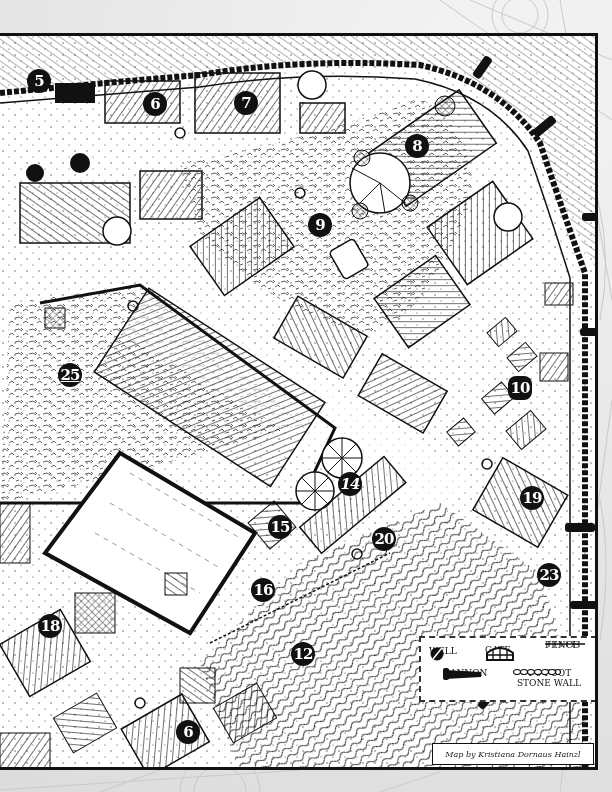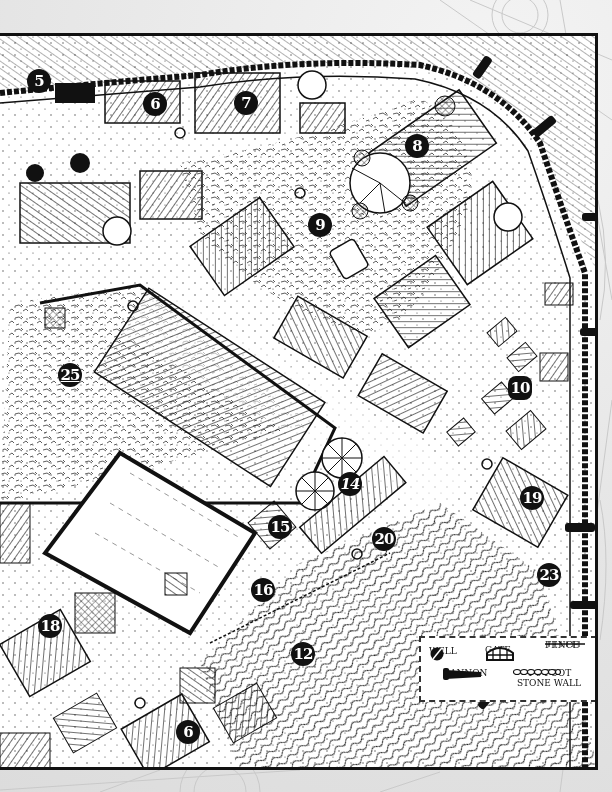--- a/index.html
+++ b/index.html
@@ -259,13 +259,16 @@
             <ellipse cx="25" cy="4" rx="3.5" ry="2.5"></ellipse>
             <ellipse cx="32" cy="4" rx="3.5" ry="2.5"></ellipse>
             <ellipse cx="39" cy="4" rx="3.5" ry="2.5"></ellipse>
             <ellipse cx="45" cy="4" rx="2.5" ry="2.5"></ellipse>
           </g>
         </svg>
       <span class="lbl">4-6 Foot Stone Wall</span>
     </div>
   </div>
 
+  <div class="credit" style="top:707px;">
+    <span>Map by Kristiana Dornaus Hainzl</span>
+  </div>
 </div>
 
 </body></html>

